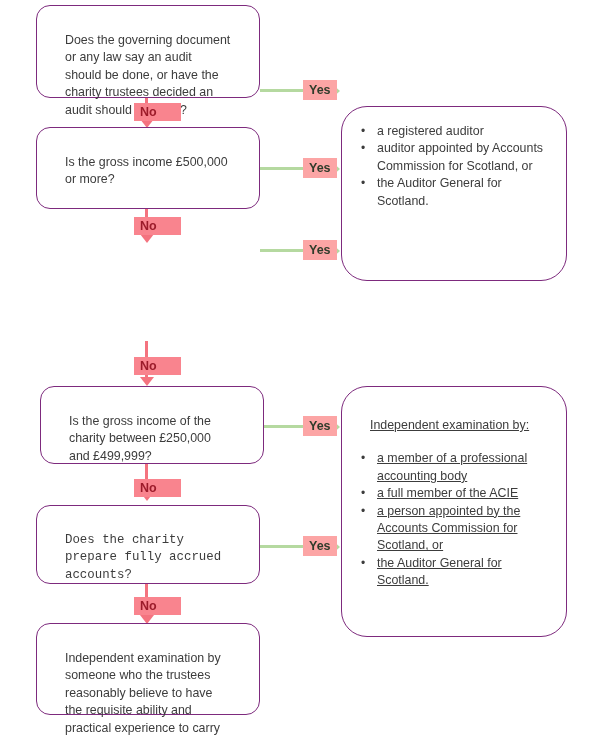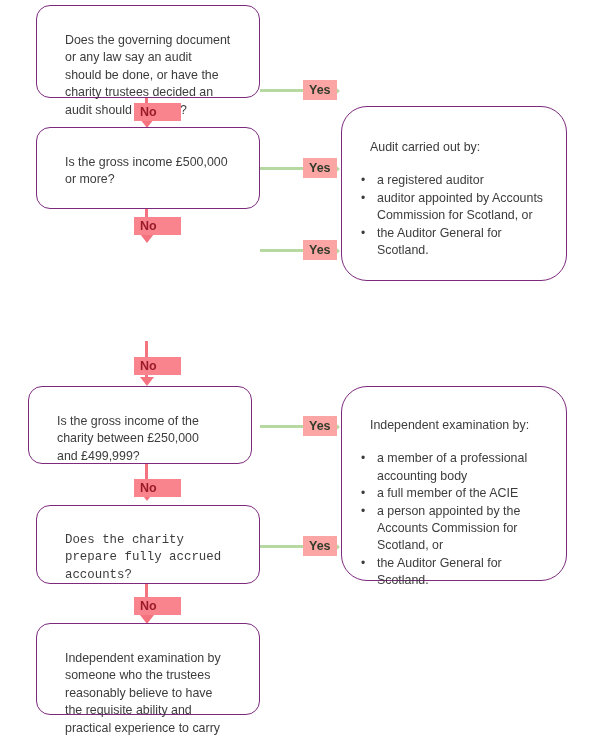--- a/index.html
+++ b/index.html
@@ -155,51 +155,50 @@
 
   <div class="node" style="left:36px; top:5px; width:224px; height:93px;">
     <p>Does the governing document or any law say an audit should be done, or have the charity trustees decided an audit should be done?</p>
   </div>
 
   <div class="node" style="left:36px; top:127px; width:224px; height:82px;">
     <p>Is the gross income £500,000 or more?</p>
   </div>
 
 
-  <div class="node" style="left:28px; top:386px; width:224px; height:78px;">
+  <div class="node" style="left:40px; top:386px; width:224px; height:78px;">
     <p>Is the gross income of the charity between £250,000 and £499,999?</p>
   </div>
 
   <div class="node" style="left:36px; top:505px; width:224px; height:79px;font-family:Liberation Mono, monospace;">
     <p>Does the charity prepare fully accrued accounts?</p>
   </div>
 
   <div class="node" style="left:36px; top:623px; width:224px; height:92px;">
     <p>Independent examination by someone who the trustees reasonably believe to have the requisite ability and practical experience to carry out a competent examination of the accounts.</p>
   </div>
 
   <div class="node big" style="left:341px; top:106px; width:226px; height:175px; padding-top:16px;">
-    <p>Audit carried out by:</p>
     <ul>
       <li>
         <span class="bullet">•</span>
         <span>a registered auditor</span>
       </li>
       <li>
         <span class="bullet">•</span>
         <span>auditor appointed by Accounts Commission for Scotland, or</span>
       </li>
       <li>
         <span class="bullet">•</span>
         <span>the Auditor General for Scotland.</span>
       </li>
     </ul>
   </div>
 
-  <div class="node big" style="left:341px; top:386px; width:226px; height:195px; padding-top:14px;">
+  <div class="node big" style="left:341px; top:386px; width:226px; height:251px; padding-top:14px;text-decoration:underline;">
     <p>Independent examination by:</p>
     <ul>
       <li>
         <span class="bullet">•</span>
         <span>a member of a professional accounting body</span>
       </li>
       <li>
         <span class="bullet">•</span>
         <span>a full member of the ACIE</span>
       </li>

